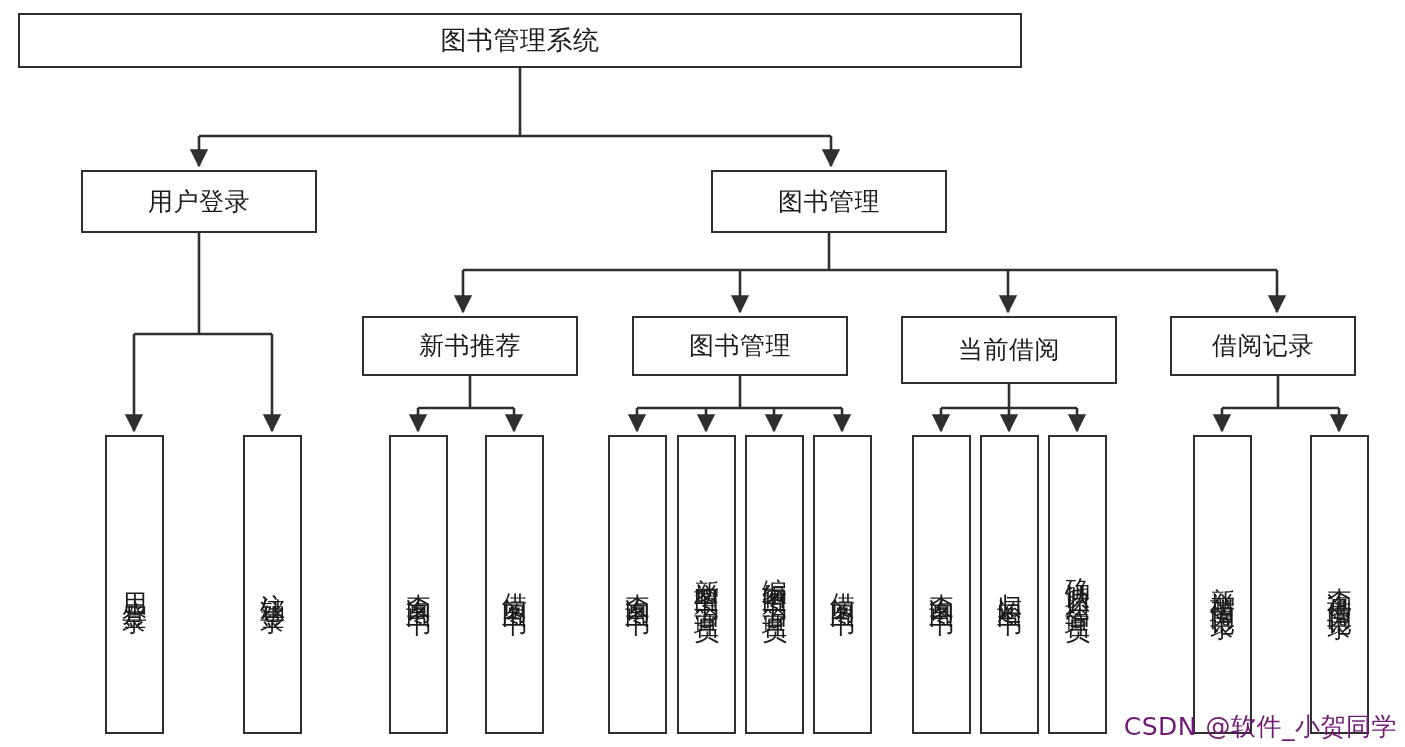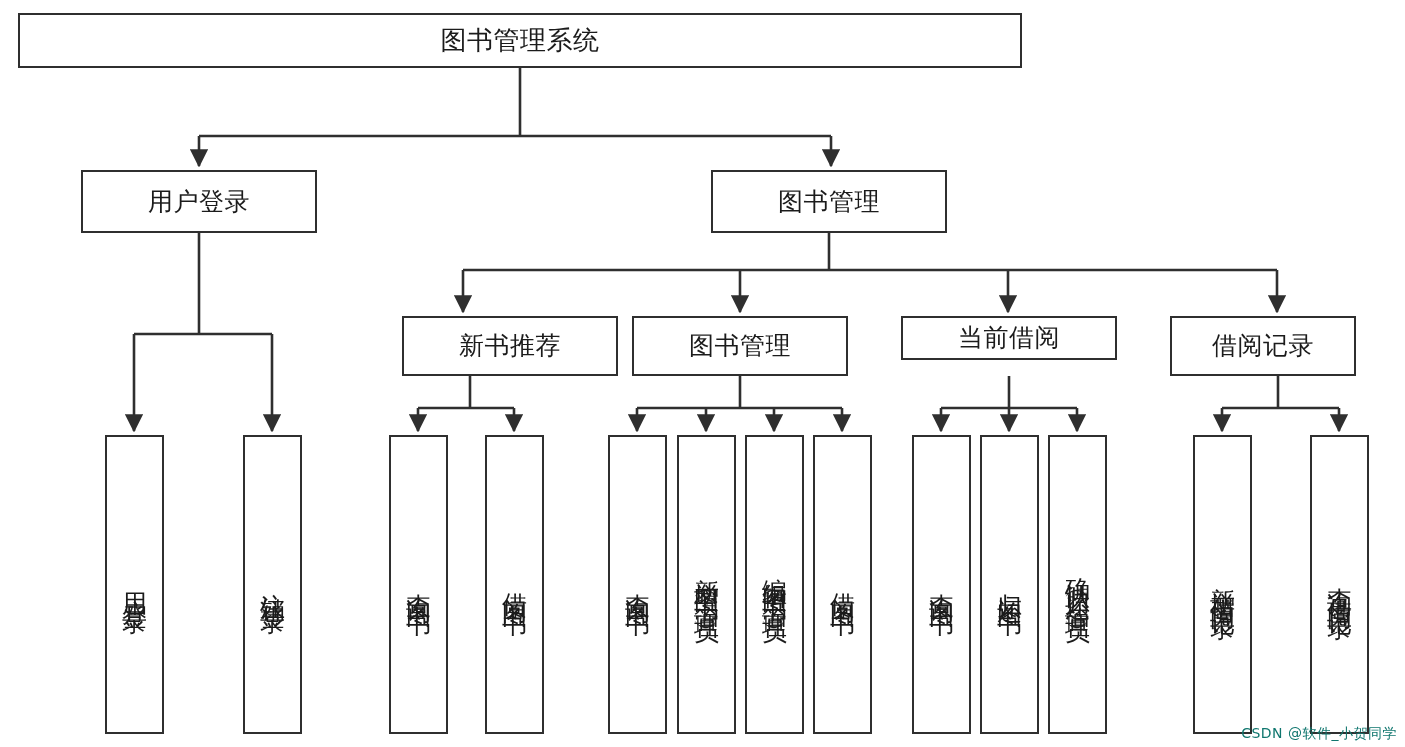--- a/index.html
+++ b/index.html
@@ -62,22 +62,22 @@
     font-size: 25px;
     line-height: 1.0;
     letter-spacing: 6px;
     white-space: nowrap;
     max-height: 100%;
   }
   #watermark {
     position: absolute;
     right: 8px;
     bottom: 4px;
-    font-size: 14px;
-    color: #0f766e;
+    font-size: 25px;
+    color: #701a75;
     letter-spacing: 0.5px;
     white-space: nowrap;
     user-select: none;
   }
 </style>
 </head>
 <body>
 
 <div id="diagram-root">
 
@@ -139,29 +139,29 @@
   </div>
 
   <div class="node horiz" style="left:81px; top:170px; width:236px; height:63px;">
     <span class="node-label">用户登录</span>
   </div>
 
   <div class="node horiz" style="left:711px; top:170px; width:236px; height:63px;">
     <span class="node-label">图书管理</span>
   </div>
 
-  <div class="node horiz" style="left:362px; top:316px; width:216px; height:60px;margin-left:40px;">
+  <div class="node horiz" style="left:362px; top:316px; width:216px; height:60px;">
     <span class="node-label">新书推荐</span>
   </div>
 
   <div class="node horiz" style="left:632px; top:316px; width:216px; height:60px;">
     <span class="node-label">图书管理</span>
   </div>
 
-  <div class="node horiz" style="left:901px; top:316px; width:216px; height:44px;">
+  <div class="node horiz" style="left:901px; top:316px; width:216px; height:68px;">
     <span class="node-label">当前借阅</span>
   </div>
 
   <div class="node horiz" style="left:1170px; top:316px; width:186px; height:60px;">
     <span class="node-label">借阅记录</span>
   </div>
 
   <div class="node vert" style="left:105px; top:435px; width:59px; height:299px;">
     <span class="node-label">用户登录</span>
   </div>

